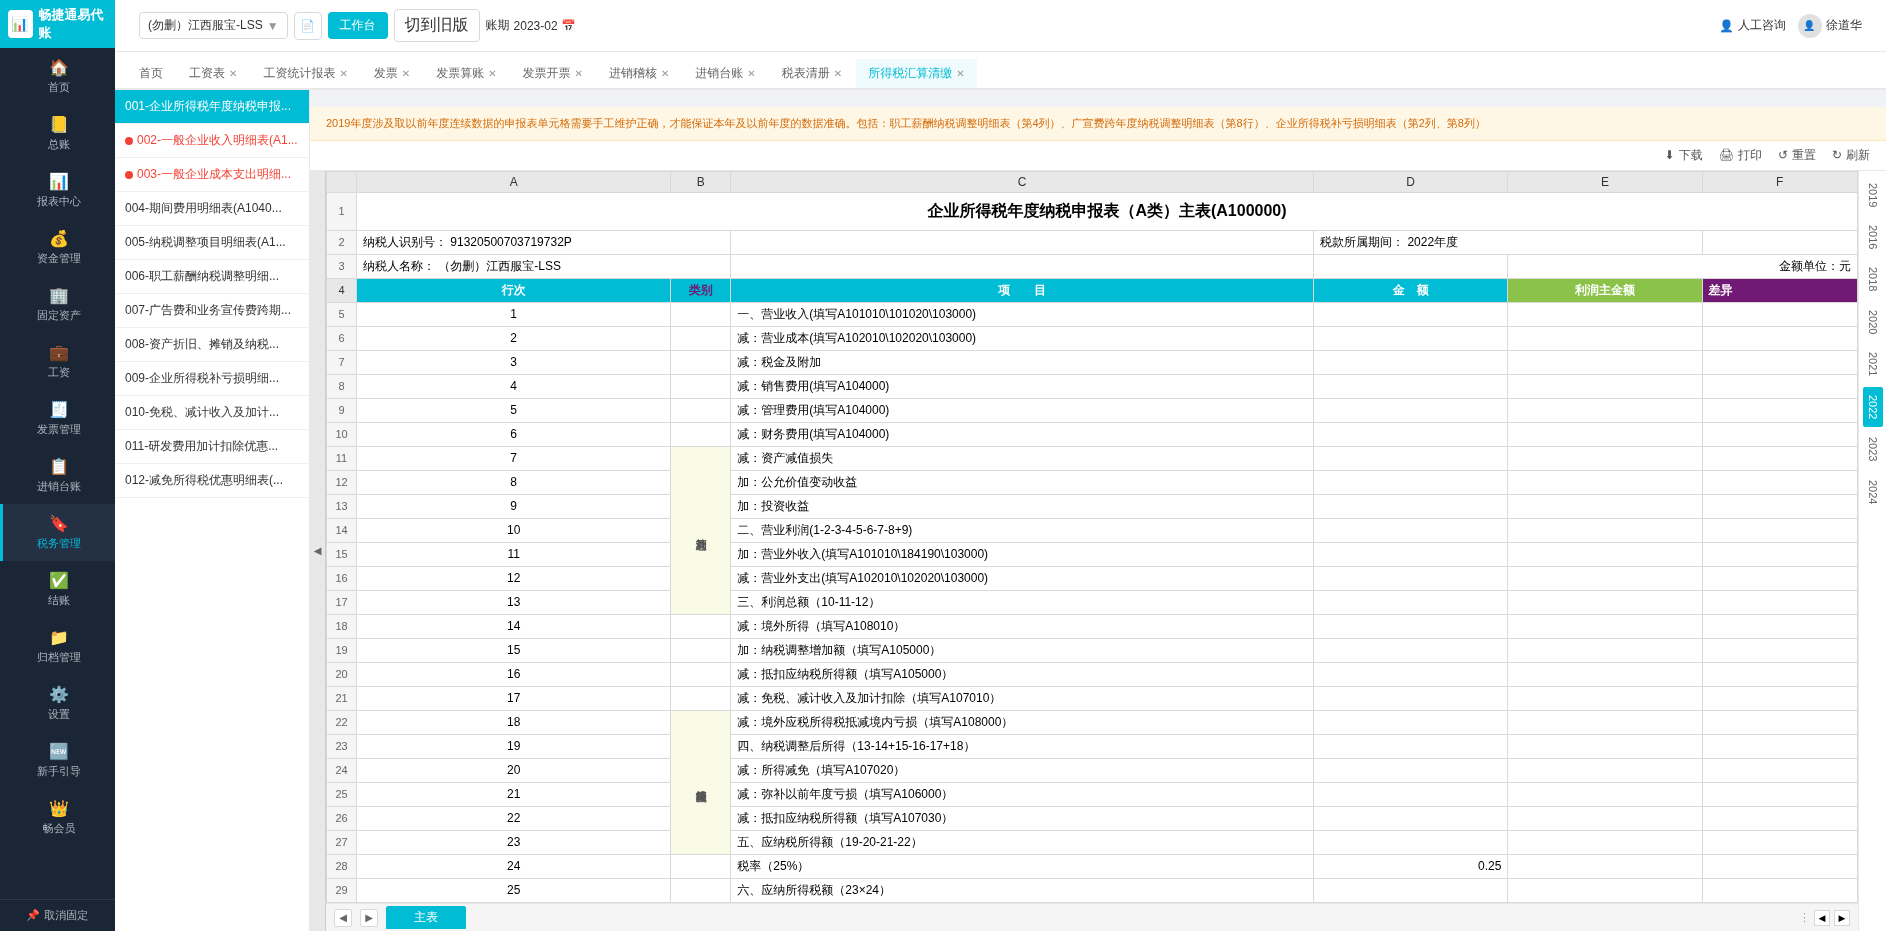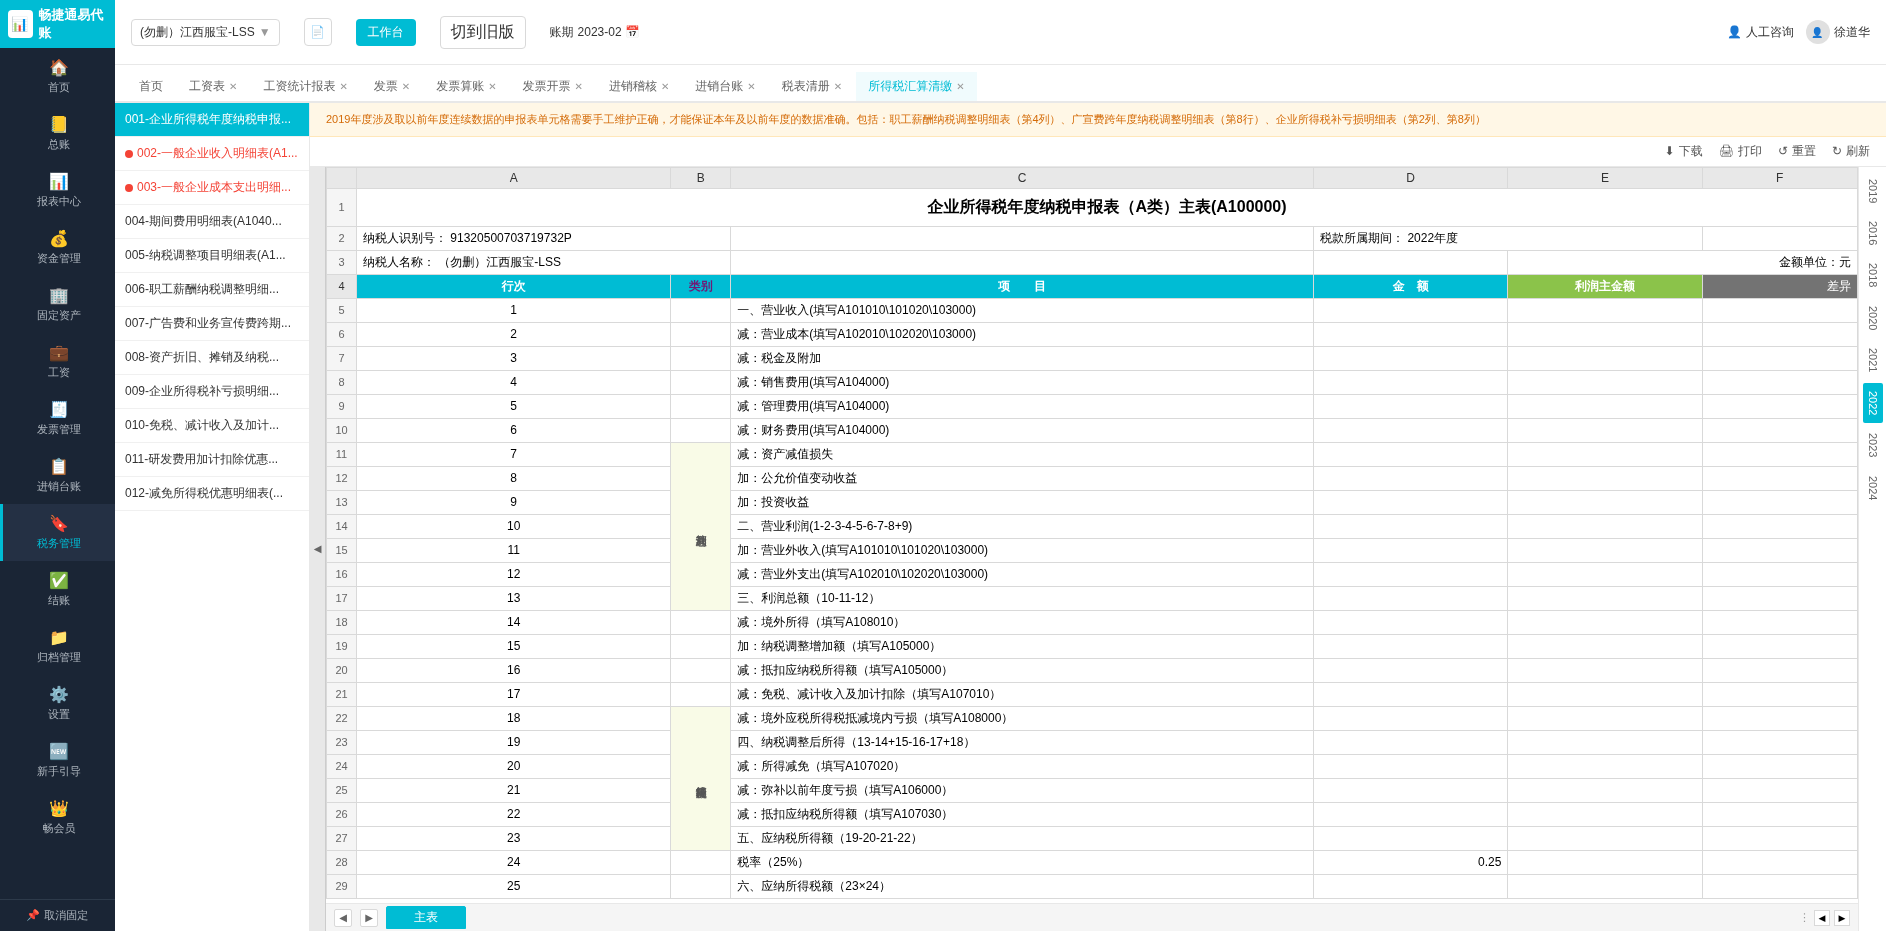--- a/index.html
+++ b/index.html
@@ -12,21 +12,21 @@
     .sidebar-nav { flex: 1; overflow-y: auto; }
     .sidebar-item { display: flex; flex-direction: column; align-items: center; padding: 10px 4px; cursor: pointer; color: #adb5bd; font-size: 11px; gap: 3px; border-left: 3px solid transparent; }
     .sidebar-item.active { background: #243044; color: #00bcd4; border-left-color: #00bcd4; }
     .sidebar-item-icon { font-size: 16px; }
     .sidebar-cancel { display: flex; align-items: center; gap: 4px; padding: 8px; color: #adb5bd; font-size: 11px; cursor: pointer; justify-content: center; border-top: 1px solid #2d3a4a; }
 
     
     .main { flex: 1; display: flex; flex-direction: column; overflow: hidden; }
 
     
-    .topbar { background: #fff; height: 65px; display: flex; align-items: center; padding: 0 16px; gap: 24px; border-bottom: 1px solid #e8e8e8; flex-shrink: 0; }
+    .topbar { background: #fff; height: 52px; display: flex; align-items: center; padding: 0 24px; gap: 6px; border-bottom: 1px solid #e8e8e8; flex-shrink: 0; }
     .company-selector { display: flex; align-items: center; gap: 4px; border: 1px solid #d9d9d9; border-radius: 4px; padding: 4px 8px; cursor: pointer; font-size: 12px; color: #333; background: #fff; }
     .company-selector .arrow { color: #999; }
     .doc-btn { width: 28px; height: 28px; border: 1px solid #d9d9d9; border-radius: 4px; display: flex; align-items: center; justify-content: center; cursor: pointer; color: #666; }
     .work-btn { background: #00bcd4; color: #fff; border: none; border-radius: 4px; padding: 5px 12px; cursor: pointer; font-size: 12px; }
     .period-btn { background: #fff; border: 1px solid #d9d9d9; border-radius: 4px; padding: 5px 10px; cursor: pointer; font-size: 16px; color: #333; }
     .period-label { display: flex; align-items: center; gap: 4px; font-size: 12px; color: #333; }
     .topbar-right { margin-left: auto; display: flex; align-items: center; gap: 12px; color: #333; font-size: 12px; }
     .user-service { display: flex; align-items: center; gap: 4px; cursor: pointer; }
     .user-info { display: flex; align-items: center; gap: 4px; cursor: pointer; }
     .avatar { width: 24px; height: 24px; background: #e0e0e0; border-radius: 50%; display: flex; align-items: center; justify-content: center; font-size: 10px; }
@@ -42,21 +42,21 @@
 
     
     .left-panel { width: 195px; background: #fff; border-right: 1px solid #e8e8e8; display: flex; flex-direction: column; flex-shrink: 0; overflow-y: auto; }
     .left-panel-item { padding: 8px 10px; cursor: pointer; font-size: 12px; color: #333; border-bottom: 1px solid #f0f0f0; display: flex; align-items: center; gap: 4px; }
     .left-panel-item.active { background: #00bcd4; color: #fff; }
     .left-panel-item.error { color: #f44336; }
     .left-panel-item .dot { width: 8px; height: 8px; border-radius: 50%; flex-shrink: 0; }
     .dot-red { background: #f44336; }
 
     
-    .right-panel { flex: 1; display: flex; flex-direction: column; overflow: hidden; background: #f5f5f5; }
+    .right-panel { flex: 1; display: flex; flex-direction: column; overflow: hidden; background: #f5f5f5; margin-top: 17px; }
 
     
     .warning-bar { background: #fff7e6; border-bottom: 1px solid #ffe7ba; padding: 8px 16px; font-size: 11px; color: #d46b08; line-height: 1.5; flex-shrink: 0; }
 
     
     .toolbar { background: #fff; padding: 6px 16px; display: flex; align-items: center; gap: 16px; border-bottom: 1px solid #e8e8e8; flex-shrink: 0; justify-content: flex-end; }
     .toolbar-btn { display: flex; align-items: center; gap: 4px; cursor: pointer; color: #555; font-size: 12px; }
 
     
     .year-nav { width: 28px; background: #fff; border-left: 1px solid #e8e8e8; display: flex; flex-direction: column; align-items: center; padding: 4px 0; gap: 2px; flex-shrink: 0; overflow-y: auto; }
@@ -350,21 +350,21 @@
                   <td colspan="2" style="text-align:right;">金额单位：元</td>
                 </tr>
 
                 <tr>
                   <td class="row-num col-header">4</td>
                   <td class="subheader-row" style="background:#00bcd4; color:#fff; text-align:center; font-weight:bold;">行次</td>
                   <td class="subheader-row" style="background:#00bcd4; color:#701a75; text-align:center; font-weight:bold;">类别</td>
                   <td class="subheader-row" style="background:#00bcd4; color:#fff; text-align:center; font-weight:bold;">项　　目</td>
                   <td class="subheader-row" style="background:#00bcd4; color:#fff; text-align:center; font-weight:bold;">金　额</td>
                   <td class="subheader-row" style="background:#8bc34a; color:#fff; text-align:center; font-weight:bold;">利润主金额</td>
-                  <td class="subheader-row" style="background:#737373; color:#fff; text-align:right; font-weight:normal;">差异</td>
+                  <td class="subheader-row" style="background:#701a75; color:#fff; text-align:left; font-weight:bold;">差异</td>
                 </tr>
 
                 <tr>
                   <td class="row-num">5</td>
                   <td class="center-cell">1</td>
                   <td class="center-cell"></td>
                   <td class="data-cell">一、营业收入(填写A101010\101020\103000)</td>
                   <td class="num-cell"></td>
                   <td class="num-cell"></td>
                   <td class="num-cell"></td>
@@ -443,21 +443,21 @@
                   <td class="row-num">14</td>
                   <td class="center-cell">10</td>
                   <td class="data-cell">二、营业利润(1-2-3-4-5-6-7-8+9)</td>
                   <td class="num-cell"></td>
                   <td class="num-cell"></td>
                   <td class="num-cell"></td>
                 </tr>
                 <tr>
                   <td class="row-num">15</td>
                   <td class="center-cell">11</td>
-                  <td class="data-cell">加：营业外收入(填写A101010\101020\103000)</td>
+                  <td class="data-cell">加：营业外收入(填写A101010\184190\103000)</td>
                   <td class="num-cell"></td>
                   <td class="num-cell"></td>
                   <td class="num-cell"></td>
                 </tr>
                 <tr>
                   <td class="row-num">16</td>
                   <td class="center-cell">12</td>
                   <td class="data-cell">减：营业外支出(填写A102010\102020\103000)</td>
                   <td class="num-cell"></td>
                   <td class="num-cell"></td>

